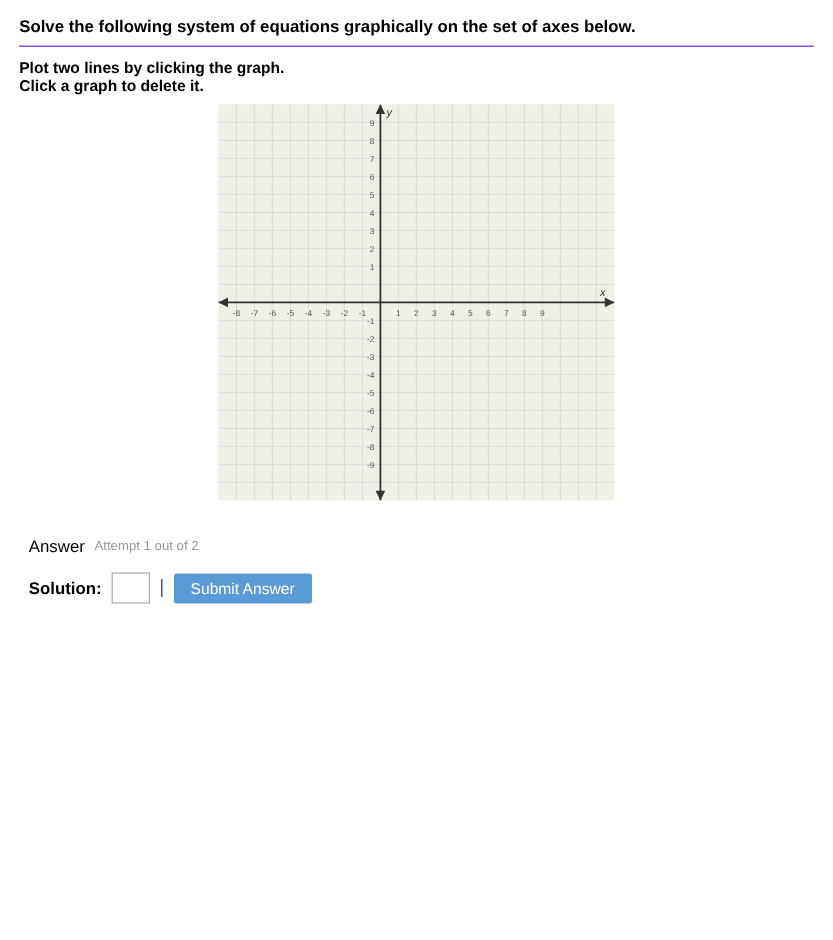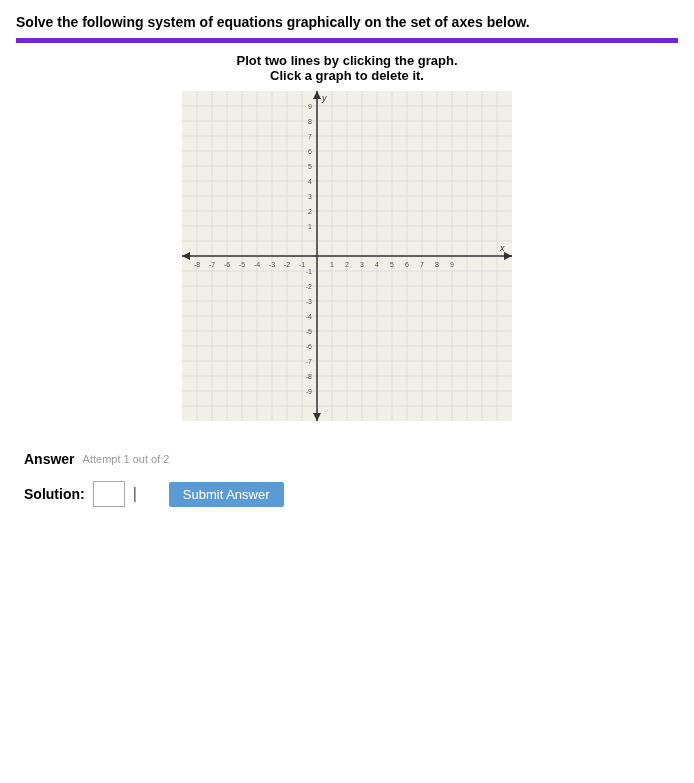--- a/index.html
+++ b/index.html
@@ -18,21 +18,21 @@
       min-height: 783px;
       padding: 14px 16px 20px 16px;
       display: flex;
       flex-direction: column;
       align-items: flex-start;
     }
     .instructions {
       font-size: 14px;
       font-weight: bold;
       color: #000;
-      border-bottom: 5px solid #6d28d9;
+      border-bottom: 1px solid #6d28d9;
       width: 100%;
       padding-bottom: 8px;
       margin-bottom: 10px;
     }
     .equations-block {
       width: 100%;
       display: flex;
       flex-direction: column;
       align-items: center;
       margin-bottom: 6px;
@@ -57,21 +57,21 @@
       font-size: 14px;
       vertical-align: middle;
       margin: 0 2px;
     }
     .frac-num { border-bottom: 1px solid #000; padding: 0 2px; line-height: 1.2; }
     .frac-den { padding: 0 2px; line-height: 1.2; }
     .plot-instruction {
       width: 100%;
       display: flex;
       flex-direction: column;
-      align-items: center;
+      align-items: flex-start;
       margin-bottom: 8px;
     }
     .plot-instruction-text {
       font-size: 13px;
       font-weight: bold;
       color: #000;
       text-align: center;
     }
     .graph-area {
       width: 100%;
@@ -89,21 +89,21 @@
       padding-left: 8px;
       width: 100%;
     }
     .answer-row {
       display: flex;
       align-items: center;
       gap: 8px;
     }
     .answer-label {
       font-size: 14px;
-      font-weight: bold;
+      font-weight: normal;
       color: #000;
     }
     .attempt-label {
       font-size: 11px;
       color: #999;
     }
     .solution-row {
       display: flex;
       align-items: center;
       gap: 8px;
@@ -127,21 +127,20 @@
       color: #555;
     }
     .submit-btn {
       background: #5b9bd5;
       color: #fff;
       border: none;
       padding: 5px 14px;
       font-size: 13px;
       cursor: pointer;
       border-radius: 2px;
-      margin-left: 24px;
     }
   </style>
 </head>
 <body>
 
 <div class="page-container">
 
   <div class="instructions">Solve the following system of equations graphically on the set of axes below.</div>
 
 

